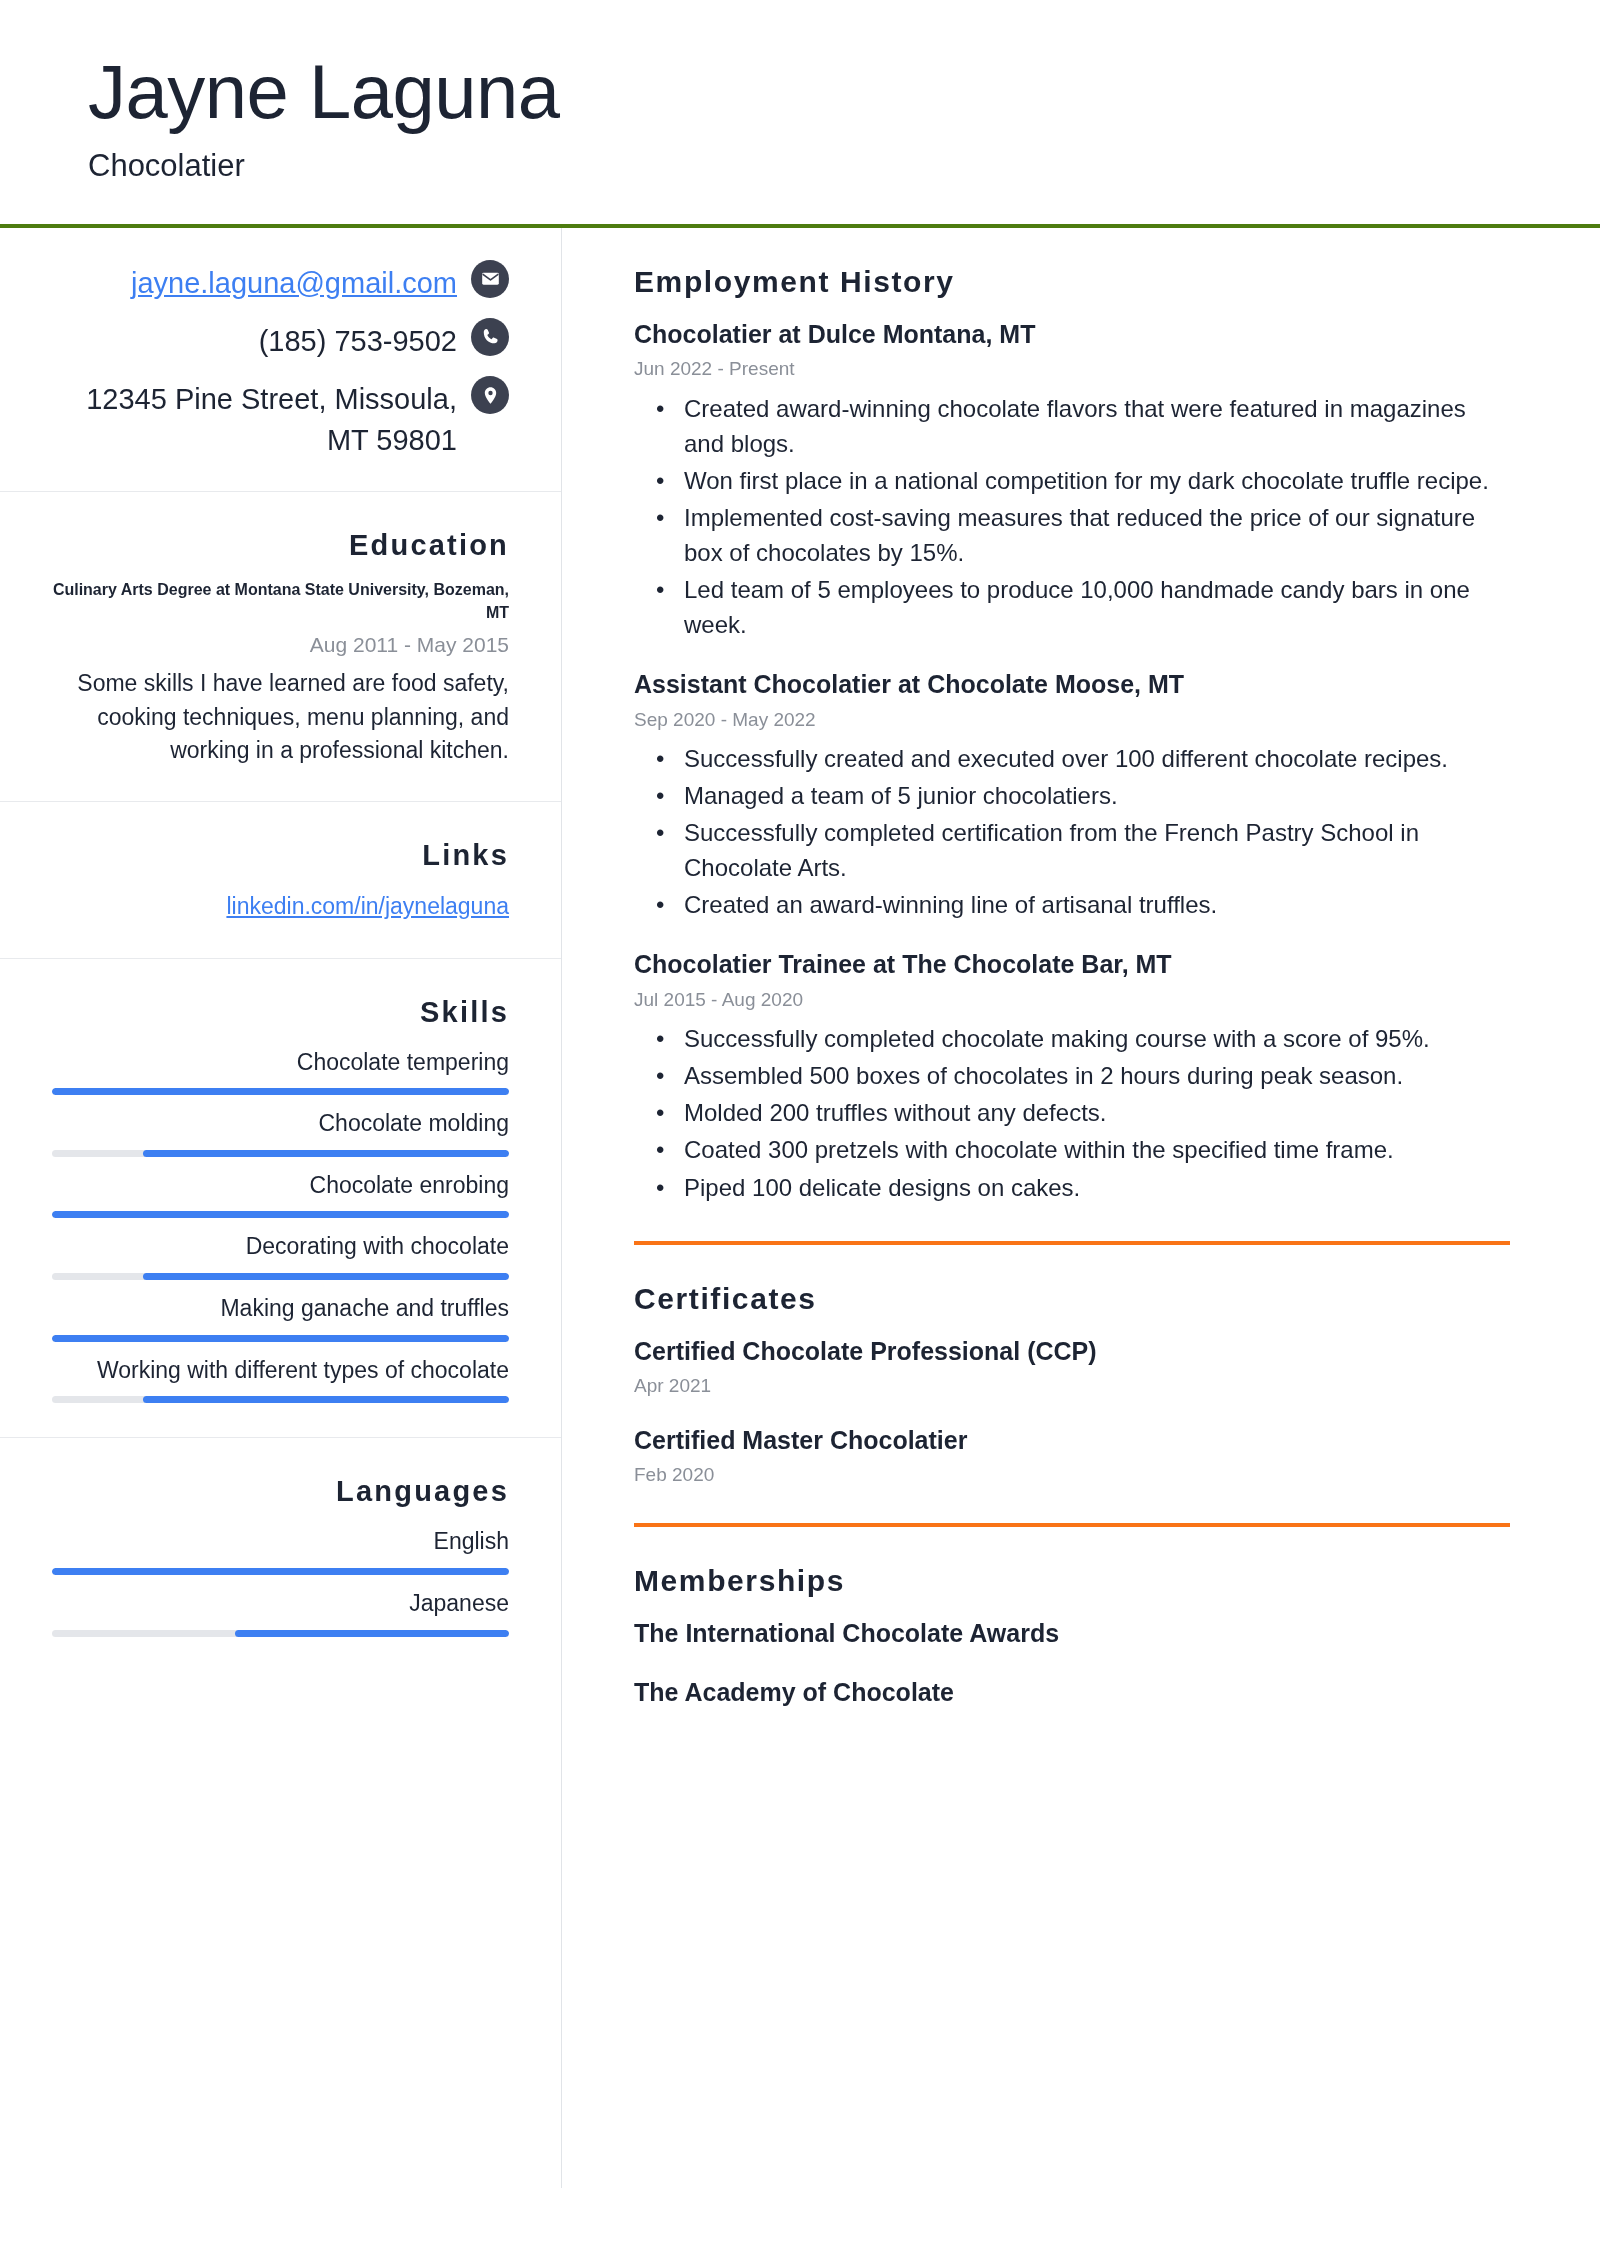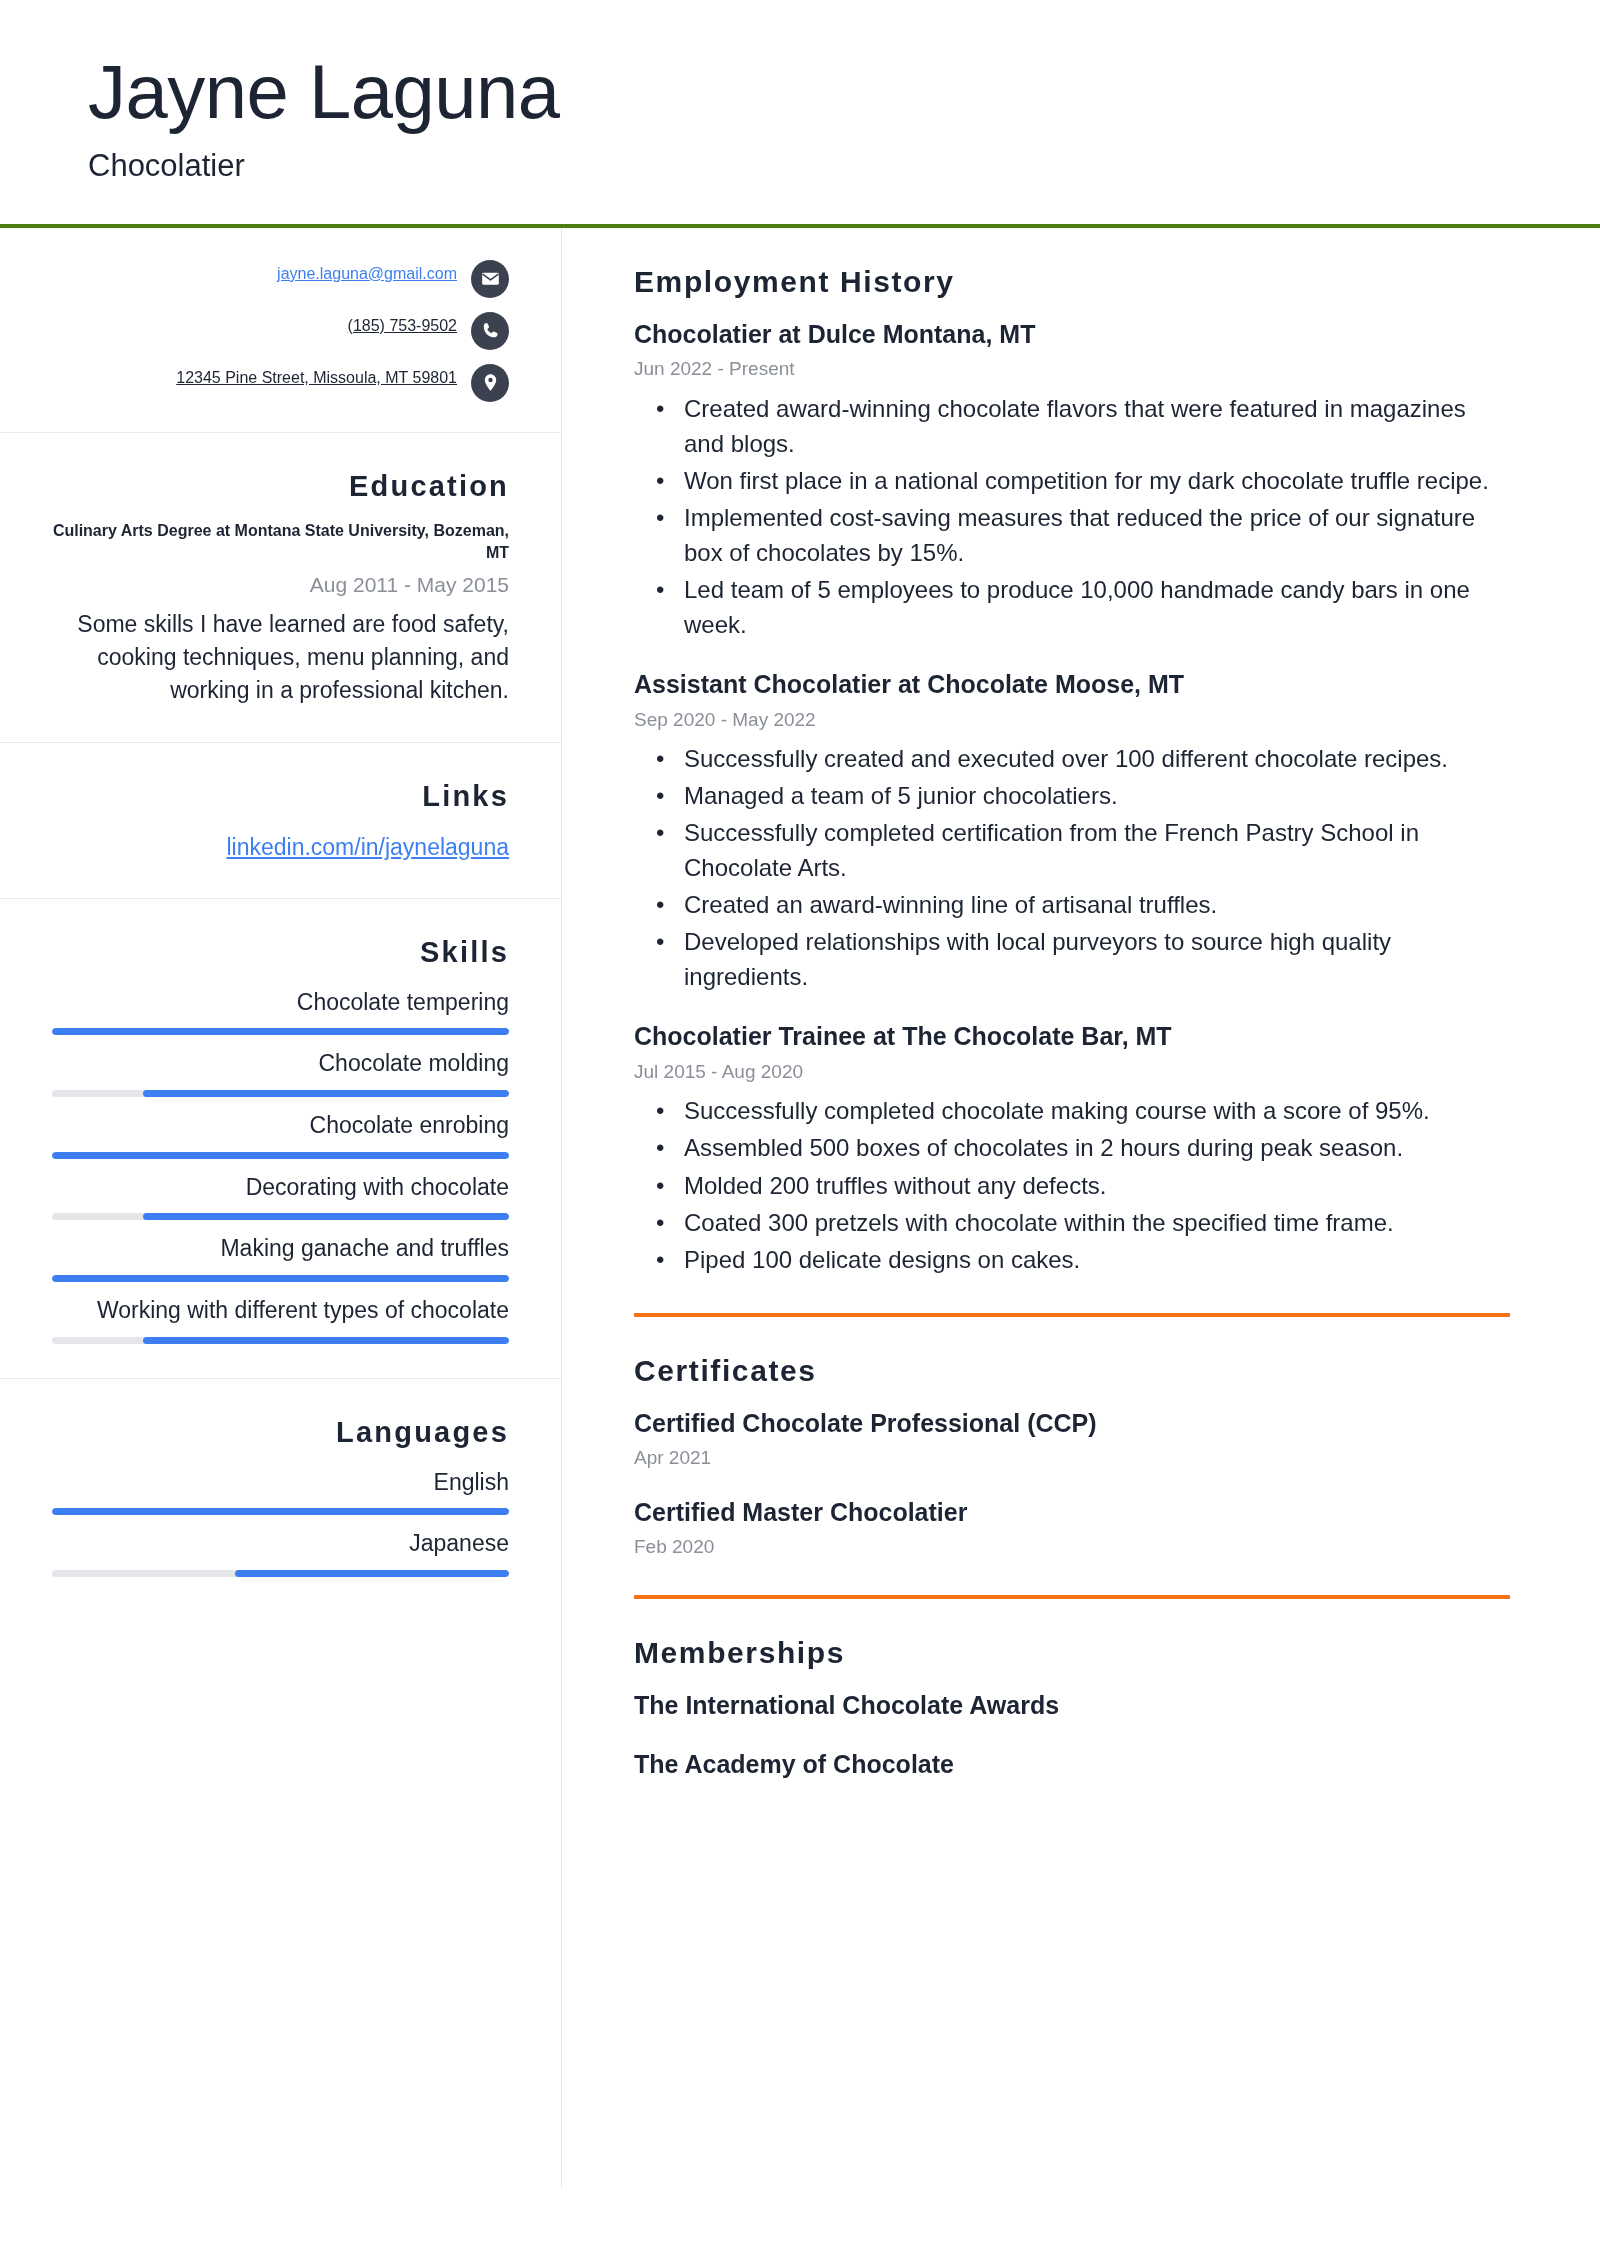--- a/index.html
+++ b/index.html
@@ -68,26 +68,25 @@
   .contact-block { padding-top: 32px; padding-bottom: 30px; }
   .contact-row {
     display: flex;
     align-items: flex-start;
     justify-content: flex-end;
     gap: 14px;
     margin-bottom: 14px;
   }
   .contact-row:last-child { margin-bottom: 0; }
   .contact-text {
-    font-size: 16px;
+    font-size: 29px;
     line-height: 1.42;
     text-align: right;
     color: #1d2433;
     padding-top: 3px;
-    text-decoration: underline;
   }
   .contact-text a { color: #3d7ff2; text-decoration: underline; }
   .ic {
     flex: 0 0 auto;
     width: 38px; height: 38px;
     border-radius: 50%;
     background: #3c4150;
     display: flex; align-items: center; justify-content: center;
   }
   .ic svg { display: block; }
@@ -343,21 +342,20 @@
       </div>
 
       <div class="entry">
         <div class="entry-title">Assistant Chocolatier at Chocolate Moose, MT</div>
         <div class="entry-dates">Sep 2020 - May 2022</div>
         <ul class="entry-bullets">
           <li>Successfully created and executed over 100 different chocolate recipes.</li>
           <li>Managed a team of 5 junior chocolatiers.</li>
           <li>Successfully completed certification from the French Pastry School in Chocolate Arts.</li>
           <li>Created an award-winning line of artisanal truffles.</li>
-          <li>Developed relationships with local purveyors to source high quality ingredients.</li>
         </ul>
       </div>
 
       <div class="entry">
         <div class="entry-title">Chocolatier Trainee at The Chocolate Bar, MT</div>
         <div class="entry-dates">Jul 2015 - Aug 2020</div>
         <ul class="entry-bullets">
           <li>Successfully completed chocolate making course with a score of 95%.</li>
           <li>Assembled 500 boxes of chocolates in 2 hours during peak season.</li>
           <li>Molded 200 truffles without any defects.</li>

